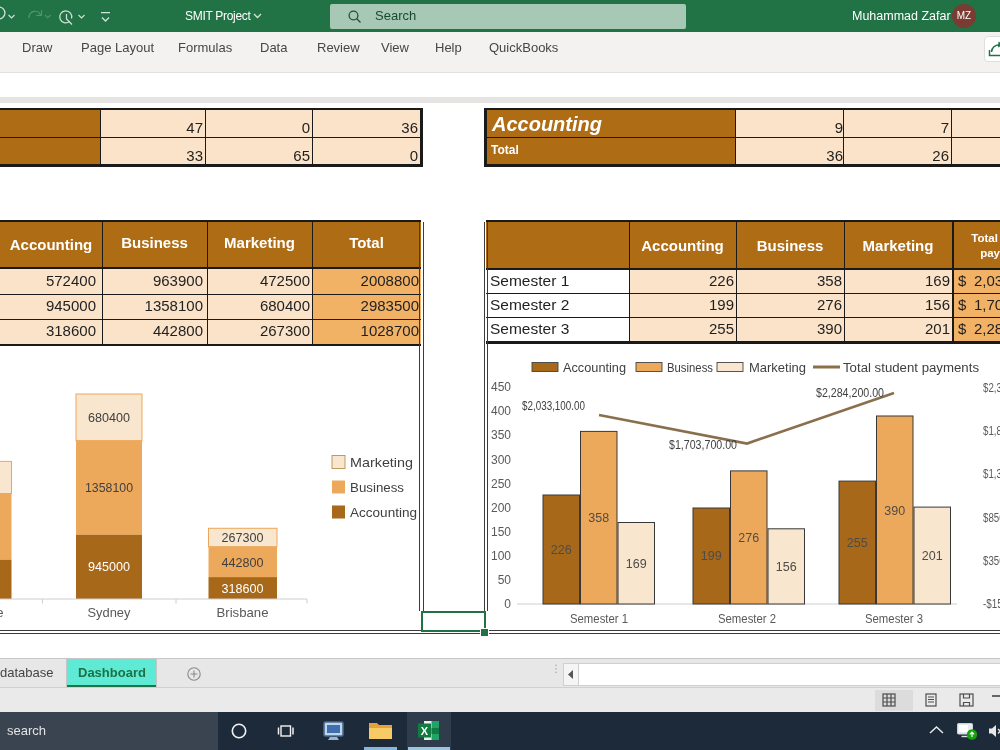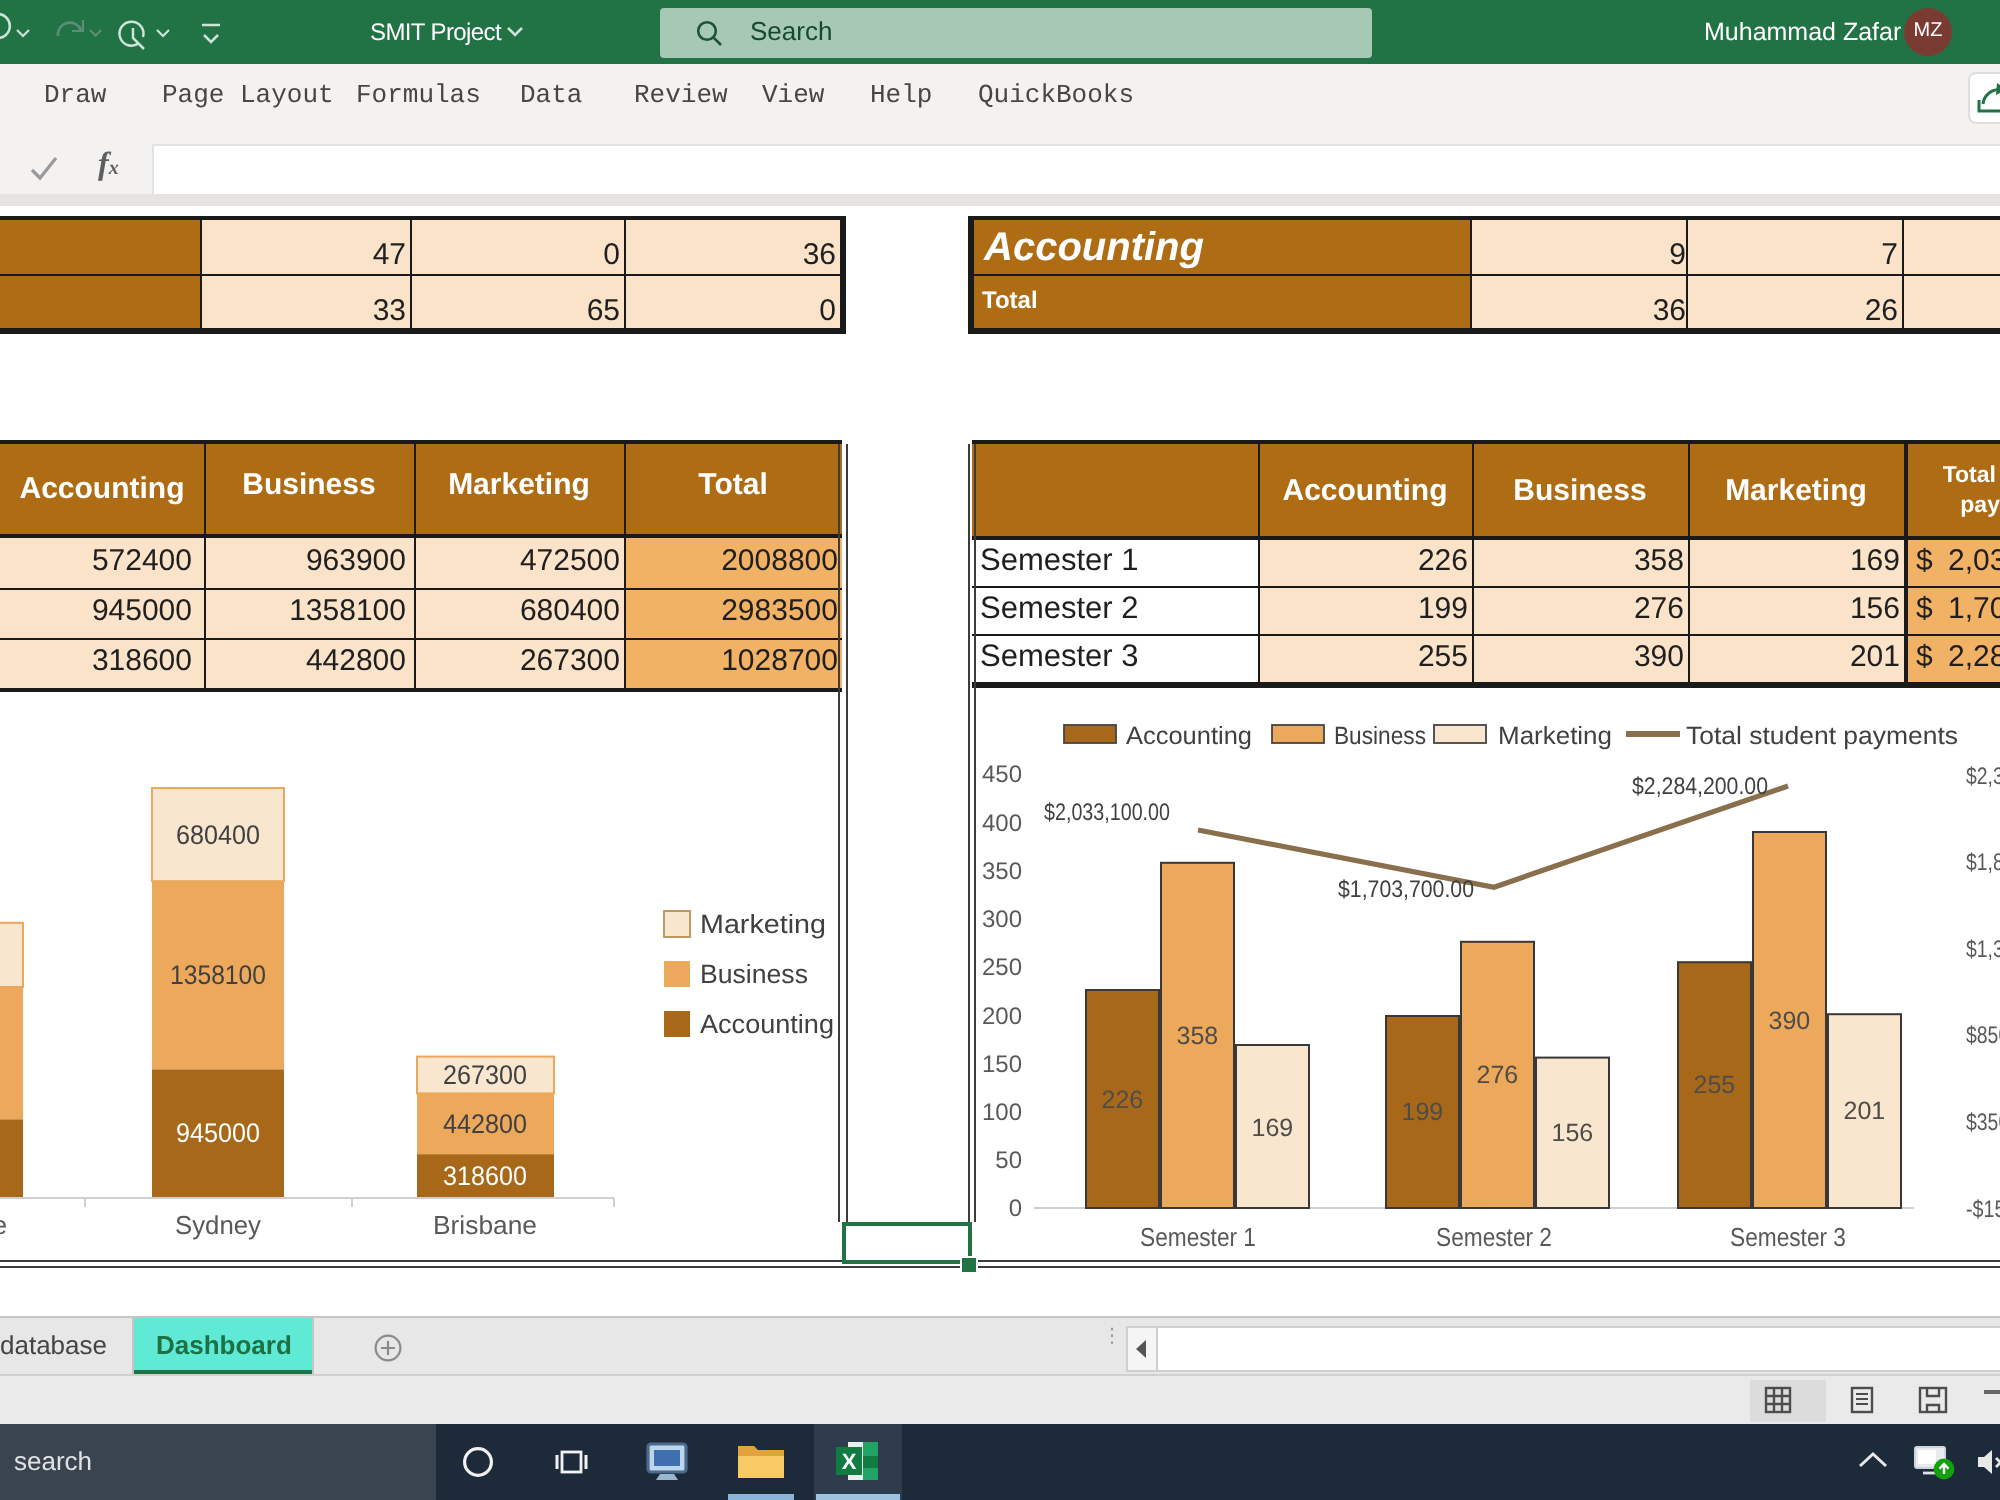--- a/index.html
+++ b/index.html
@@ -7,21 +7,21 @@
         font-family:"Liberation Sans",sans-serif;}
   .abs{position:absolute;}
   
   #titlebar{left:0;top:0;width:1000px;height:32px;background:#217346;color:#fff;}
   #searchpill{left:330px;top:4px;width:356px;height:25px;background:#a8c8b6;border-radius:2px;}
   #searchpill .stxt{position:absolute;left:45px;top:4px;font-size:13px;color:#164a2c;}
   #mz{left:952px;top:4px;width:24px;height:24px;border-radius:50%;background:#7a3b32;
       color:#fff;font-size:10px;text-align:center;line-height:24px;}
   
   #tabrow{left:0;top:32px;width:1000px;height:31px;background:#f4f2f1;}
-  #tabrow span{position:absolute;top:8px;font-size:13px;color:#484644;font-family:Liberation Mono, monospace;}
+  #tabrow span{position:absolute;top:8px;font-size:13px;color:#484644;}
   #ribbonshadow{left:0;top:63px;width:1000px;height:9px;background:#f4f2f1;
      border-bottom:1px solid #e2e0de;}
   
   #fbar{left:0;top:72px;width:1000px;height:25px;background:#f4f2f1;}
   #fbar .input{position:absolute;left:76px;top:0;width:924px;height:24px;background:#fff;
      border:1px solid #e4e2e0;border-right:none;}
   
   #grid{left:0;top:103px;width:1000px;height:633px;background:#fff;overflow:hidden;}
   .brown{background:#ae6c15;}
   .cream{background:#fae3c8;}
@@ -84,27 +84,20 @@
   <div class="abs" style="left:984px;top:4px;width:20px;height:24px;background:#fff;border-radius:4px 0 0 4px;border:1px solid #e0deda">
     <svg class="abs" style="left:3px;top:4px" width="17" height="16" viewBox="0 0 17 16">
       <path d="M1.5 9 v5.5 h13 V9" fill="none" stroke="#217346" stroke-width="1.5"></path>
       <path d="M3.5 11 c0.5-4.5 4-7 8-7.2" fill="none" stroke="#217346" stroke-width="1.5"></path>
       <path d="M10.5 0.5 l5 3.2 l-5.5 2.8 z" fill="#217346"></path>
     </svg>
   </div>
 </div>
 <div id="ribbonshadow" class="abs"></div>
 
-<div id="fbar" class="abs">
-  <svg class="abs" style="left:14px;top:5px" width="16" height="14">
-        <path d="M2 8 l4 4 l8 -10" stroke="#9a9a9a" stroke-width="1.6" fill="none"></path>
-      </svg>
-  <span class="abs" style="left:49px;top:2px;font-size:16px;font-style:italic;font-family:'Liberation Serif',serif;color:#5f5f5f;font-weight:bold">f<span style="font-size:10px">x</span></span>
-  <div class="input"></div>
-</div>
 <div class="abs" style="left:0;top:97px;width:1000px;height:6px;background:#e6e4e2;"></div>
 
 <div id="grid" class="abs">
 
   <div class="abs brown" style="left:0;top:7px;width:100px;height:54px"></div>
   <div class="abs cream" style="left:100px;top:7px;width:320px;height:54px"></div>
   <div class="cell num" style="left:100px;top:16px;width:103px">47</div>
   <div class="cell num" style="left:205px;top:16px;width:105px">0</div>
   <div class="cell num" style="left:312px;top:16px;width:106px">36</div>
   <div class="cell num" style="left:100px;top:44px;width:103px">33</div>

